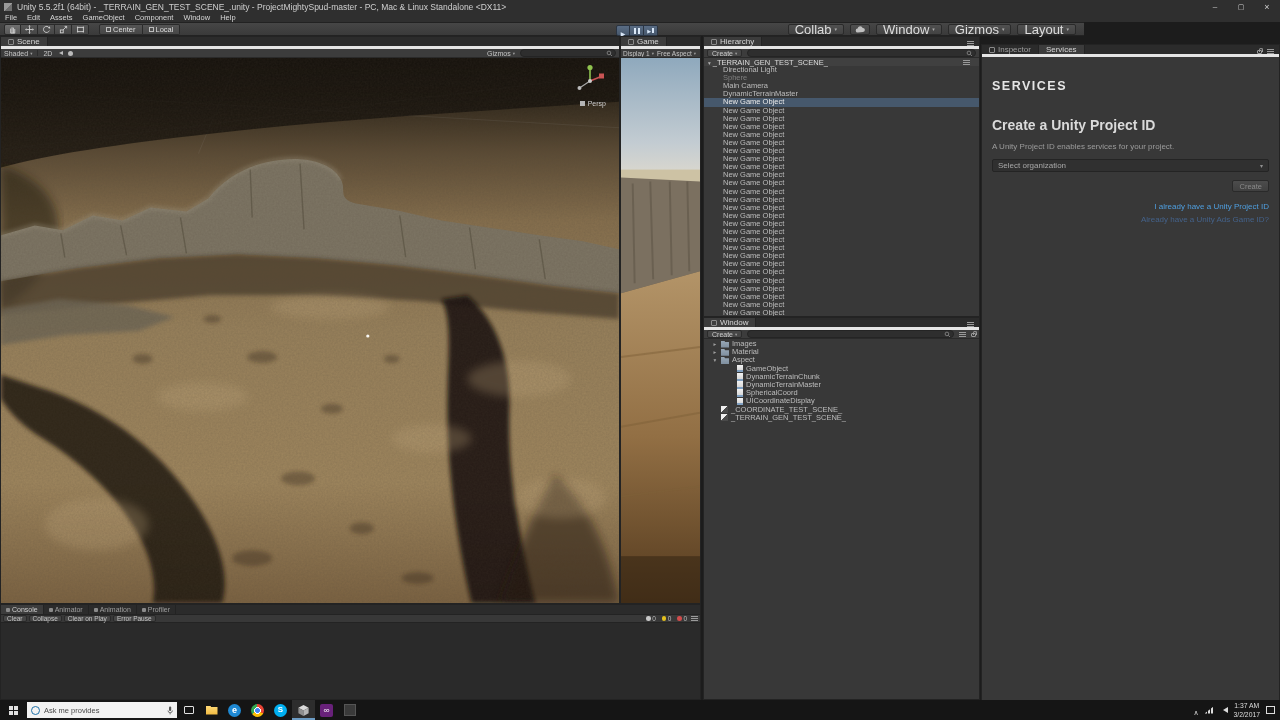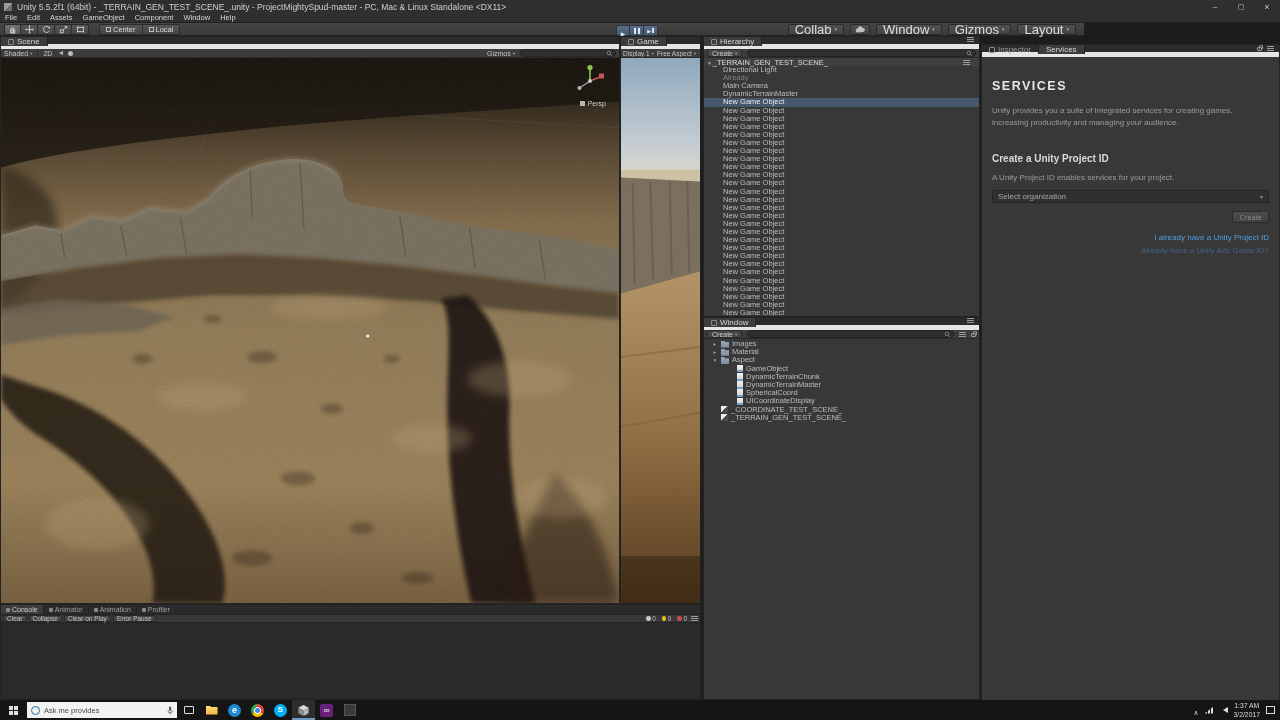--- a/index.html
+++ b/index.html
@@ -50,21 +50,21 @@
   .g-step::after{content:"";width:1.5px;height:5.5px;background:#d9e7f7;margin-left:1px}
   .right-tools{margin-left:auto;display:flex;align-items:center;gap:6px;padding-right:8px}
   .dd-btn{height:11px;padding:0 6px;font-size:13px;color:#ddd;background:linear-gradient(#505050,#424242);
           border:1px solid #2a2a2a;border-radius:2px;display:flex;align-items:center;gap:3px;white-space:nowrap}
   .dd-btn::after{content:"▾";font-size:5px;color:#aaa}
   .cloud-btn{height:11px;width:20px;background:linear-gradient(#505050,#424242);border:1px solid #2a2a2a;border-radius:2px;
              display:flex;align-items:center;justify-content:center}
 
   
   .panel{position:absolute;display:flex;flex-direction:column;background:#383838;border:1px solid #232323;overflow:hidden}
-  .tabstrip{height:12px;min-height:12px;background:#2b2b2b;display:flex;border-bottom:5px solid #e5e5e5;font-size:8px;align-items:flex-start}
+  .tabstrip{height:12px;min-height:12px;background:#2b2b2b;display:flex;border-bottom:3px solid #e5e5e5;font-size:8px;align-items:flex-end}
   .tab{display:flex;align-items:center;gap:3px;padding:0 7px;color:#9f9f9f;border-right:1px solid #232323;white-space:nowrap}
   .tab.active{background:#3c3c3c;color:#d6d6d6}
   .tab-icon{width:6px;height:6px;border:1px solid #8a8a8a;border-radius:1px;flex:none}
   .strip-right{margin-left:auto;display:flex;align-items:center;gap:5px;padding-right:5px}
   .menu-lines{width:7px;height:5px;border-top:1px solid #9a9a9a;border-bottom:1px solid #9a9a9a;
               background:linear-gradient(#9a9a9a,#9a9a9a) center/100% 1px no-repeat}
   .lock-icon{width:5px;height:4px;border:1px solid #9a9a9a;border-radius:1px;position:relative;margin-top:2px}
   .lock-icon::before{content:"";position:absolute;top:-3px;left:0.5px;width:2px;height:2.5px;
                      border:1px solid #9a9a9a;border-bottom:none;border-radius:2px 2px 0 0}
   .subbar{height:9px;min-height:9px;background:#3c3c3c;border-bottom:1px solid #2a2a2a;display:flex;align-items:center;
@@ -116,21 +116,21 @@
         clip-path:polygon(0 0,40% 0,52% 20%,100% 20%,100% 100%,0 100%)}
   .prow.icon-script .picon{width:6px;height:7.5px;background:linear-gradient(#f2f2f2,#cfcfcf);
         box-shadow:inset 0 -2px 0 #7f9fc0}
   .prow.icon-scene .picon{width:7px;height:7px;background:linear-gradient(135deg,#efefef 0 46%,#4a4a4a 46%)}
 
   
   .inspector-panel{left:981px;top:44px;width:299px;height:664px}
   .services{flex:1;padding:0 10px}
   .svc-heading{margin-top:22px;font-size:12.5px;font-weight:bold;letter-spacing:1.5px;color:#e6e6e6}
   .svc-intro{margin-top:12px;font-size:8px;line-height:1.5;color:#9c9c9c;padding-right:4px}
-  .svc-section-title{margin-top:24px;font-size:10px;font-weight:bold;color:#dadada}
+  .svc-section-title{margin-top:24px;font-size:14px;font-weight:bold;color:#dadada}
   .svc-section-desc{margin-top:9px;font-size:8px;color:#9c9c9c}
   .org-select{margin-top:8px;height:13px;background:#303030;border:1px solid #242424;border-radius:2px;
               display:flex;align-items:center;padding:0 5px;font-size:8px;color:#a8a8a8}
   .org-select::after{content:"▾";margin-left:auto;font-size:6px;color:#8f8f8f}
   .svc-actions{display:flex;flex-direction:column;align-items:flex-end}
   .create-btn{margin-top:8px;min-width:34px;height:12px;background:linear-gradient(#4c4c4c,#404040);
               border:1px solid #2a2a2a;border-radius:2px;font-size:7.5px;color:#8a8a8a;
               display:flex;align-items:center;justify-content:center;padding:0 6px}
   .svc-link{margin-top:10px;font-size:8px;color:#4f9fe0}
   .svc-link.dim{margin-top:4px;color:#44628a}
@@ -477,21 +477,21 @@
             <span class="menu-lines"></span>
           </span>
       </div>
       <div>
 
           <div class="hrow">
             <span>Directional Light</span>
           </div>
 
           <div class="hrow dim">
-            <span>Already</span>
+            <span>Sphere</span>
           </div>
 
           <div class="hrow">
             <span>Main Camera</span>
           </div>
 
           <div class="hrow">
             <span>DynamicTerrainMaster</span>
           </div>
 
@@ -702,21 +702,20 @@
       <div class="tab active">
         <span>Services</span>
       </div>
       <span class="strip-right">
         <span class="lock-icon"></span>
         <span class="menu-lines"></span>
       </span>
     </div>
     <div class="services">
       <div class="svc-heading">SERVICES</div>
-      <p class="svc-intro">Unity provides you a suite of integrated services for creating games, increasing productivity and managing your audience.</p>
       <div class="svc-section-title">Create a Unity Project ID</div>
       <div class="svc-section-desc">A Unity Project ID enables services for your project.</div>
       <div class="org-select">
         <span>Select organization</span>
       </div>
       <div class="svc-actions">
         <div class="create-btn">Create</div>
         <div class="svc-link">I already have a Unity Project ID</div>
         <div class="svc-link dim">Already have a Unity Ads Game ID?</div>
       </div>

